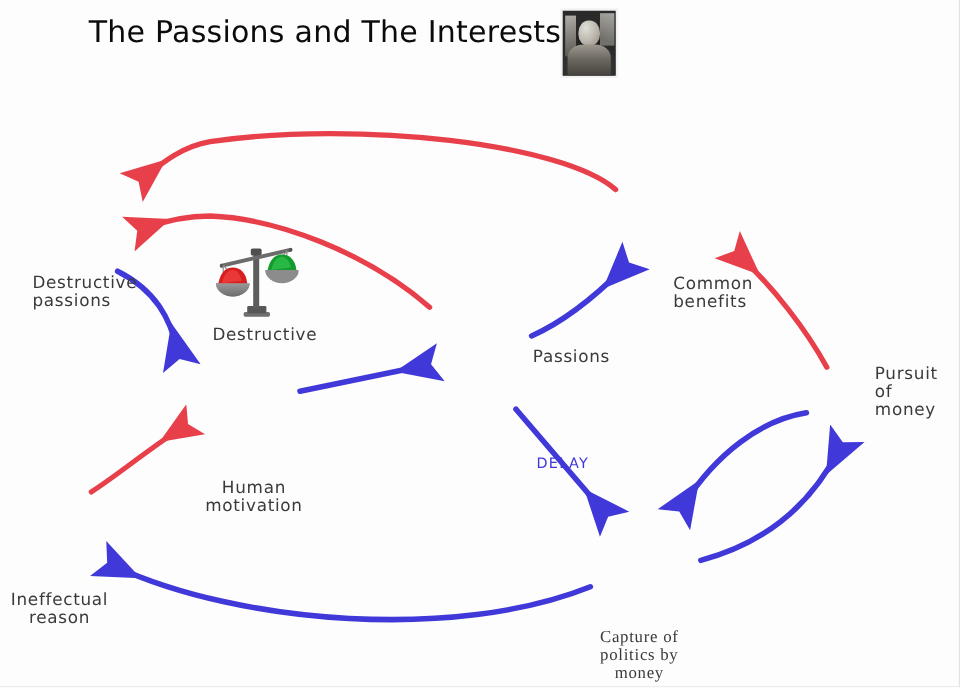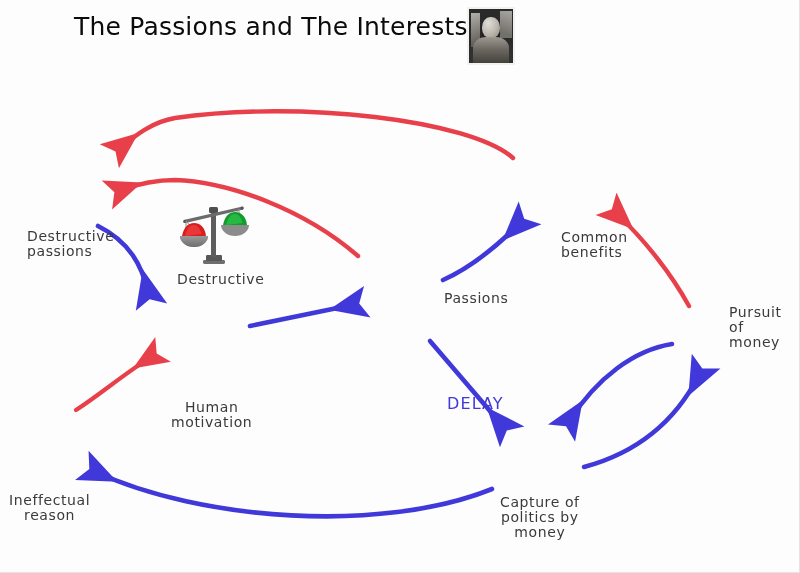--- a/index.html
+++ b/index.html
@@ -112,24 +112,23 @@
     letter-spacing: 0.6px;
     white-space: pre-line;
   }
   .node.center { text-align: center; }
 
   #label-delay {
     position: absolute;
     left: 447px;
     top: 379px;
     font-family: "DejaVu Sans", sans-serif;
-    font-size: 16px;
+    font-size: 12px;
     letter-spacing: 1.1px;
     color: #4038d8;
-    margin-top: 15px;
   }
 
   
   #scale {
     position: absolute;
     left: 177px;
     top: 203px;
     width: 72px;
     height: 66px;
   }
@@ -235,19 +234,19 @@
   <div class="node" id="node-1" style="left: 177px; top: 272px;">Destructive</div>
   <div class="node center" id="node-2" style="left: 171px; top: 400px;">Human
 motivation</div>
   <div class="node center" id="node-3" style="left: 9px; top: 493px;">Ineffectual
 reason</div>
   <div class="node" id="node-4" style="left: 444px; top: 291px;">Passions</div>
   <div class="node" id="node-5" style="left: 561px; top: 230px;">Common
 benefits</div>
   <div class="node" id="node-6" style="left: 729px; top: 305px;">Pursuit of
 money</div>
-  <div class="node center" id="node-7" style="left: 500px; top: 495px;">Capture of
+  <div class="node center" id="node-7" style="left: 500px; top: 524px; font-family: Liberation Serif, serif;">Capture of
 politics by
 money</div>
 
   <div id="label-delay">DELAY</div>
 
 </div>
 
 </body></html>

